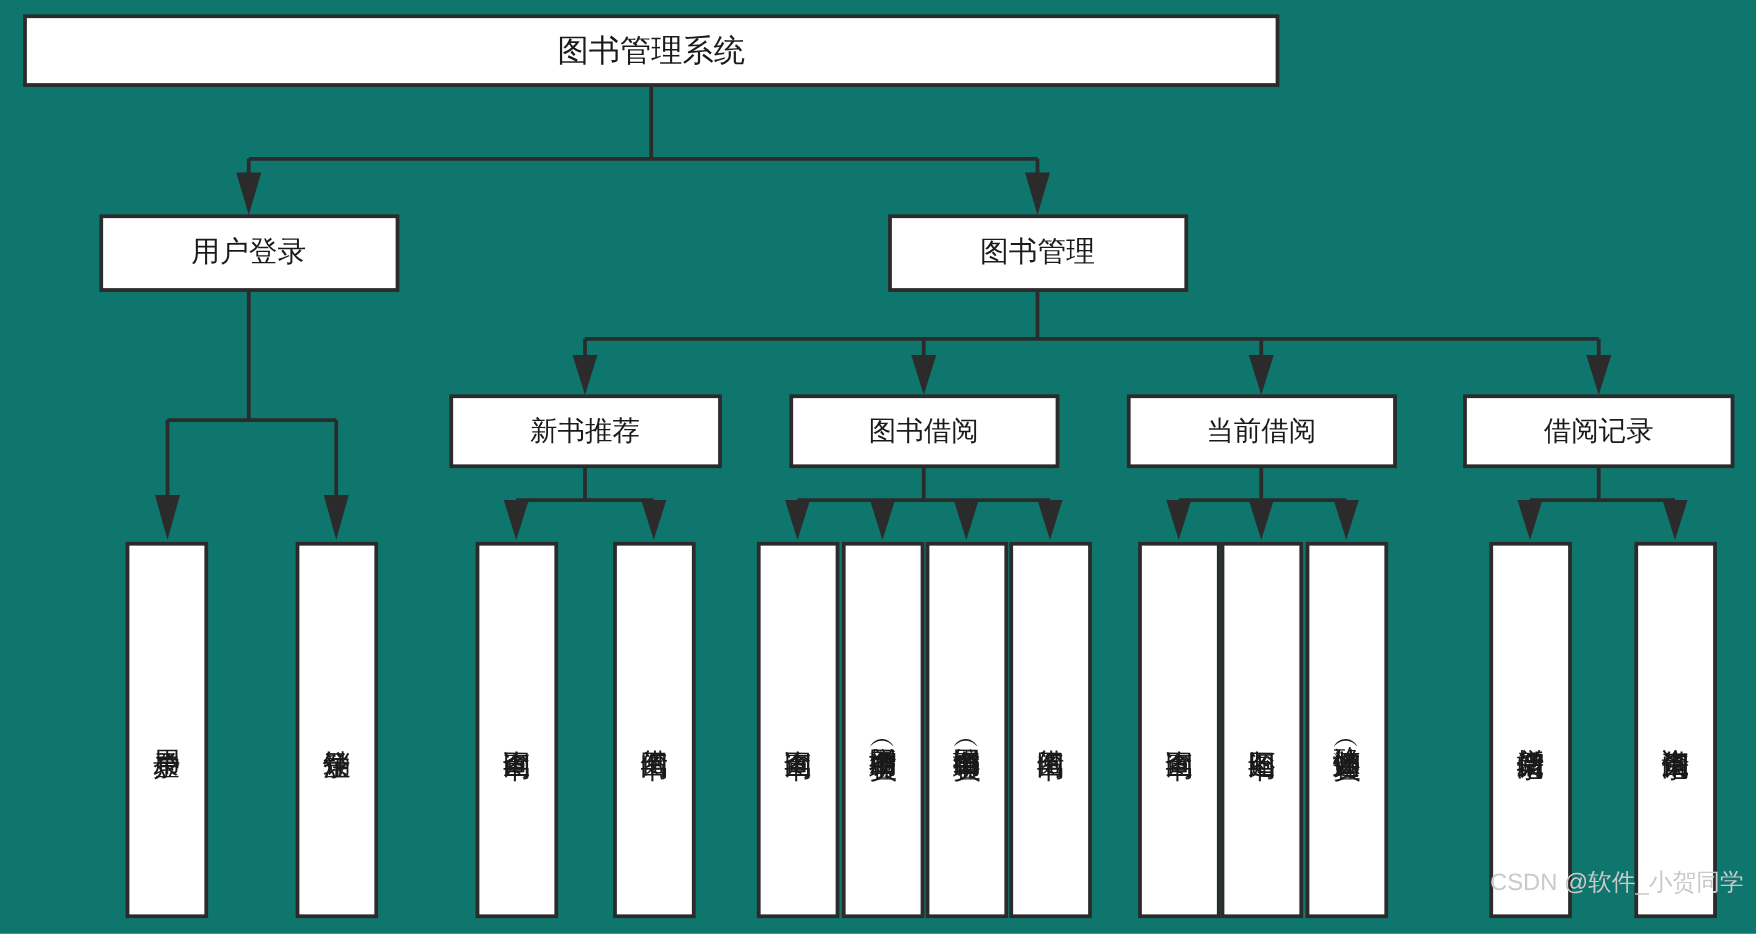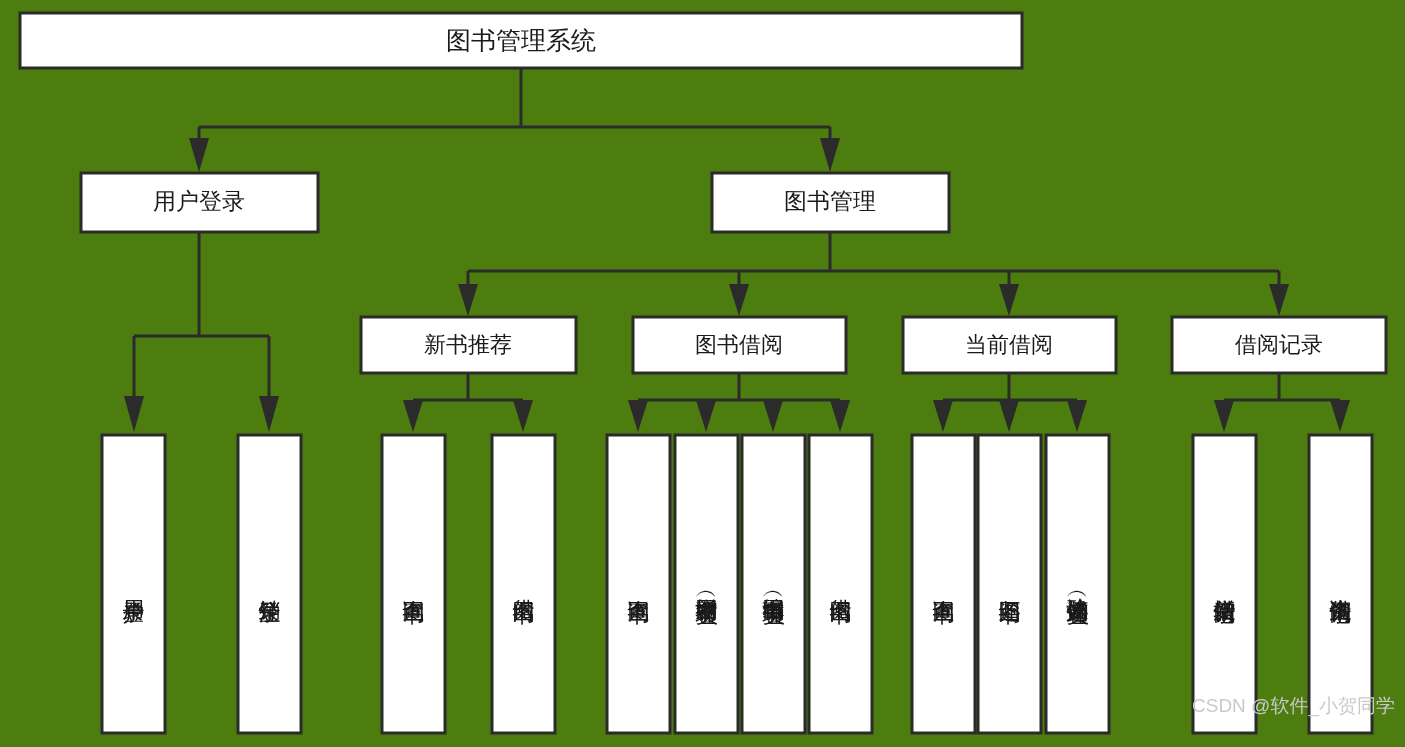--- a/index.html
+++ b/index.html
@@ -1,18 +1,18 @@
 <!DOCTYPE html>
 <html><head>
 <meta charset="utf-8">
 <style>
   html,body{margin:0;padding:0;background:#ffffff;}
   body{width:1405px;height:747px;overflow:hidden;
        font-family:"Liberation Sans","DejaVu Sans",sans-serif;}
-  #stage{position:relative;width:1405px;height:747px;background:#4d7c0f;}
+  #stage{position:relative;width:1405px;height:747px;background:#0f766e;}
   svg#diagram{position:absolute;left:0;top:0;width:1405px;height:747px;}
   .nodebox{fill:#ffffff;stroke:#2b2b2b;stroke-width:3;}
   .link{stroke:#2b2b2b;stroke-width:3;fill:none;}
   .arrowhead{fill:#2b2b2b;stroke:none;}
   .nodetext{fill:#1a1a1a;font-family:"Liberation Sans","DejaVu Sans",sans-serif;
             text-anchor:middle;dominant-baseline:middle;}
   .t-root{font-size:25px;}
   .t-l2{font-size:23px;}
   .t-l3{font-size:22px;}
   .vlabel{position:absolute;writing-mode:vertical-rl;text-orientation:upright;

